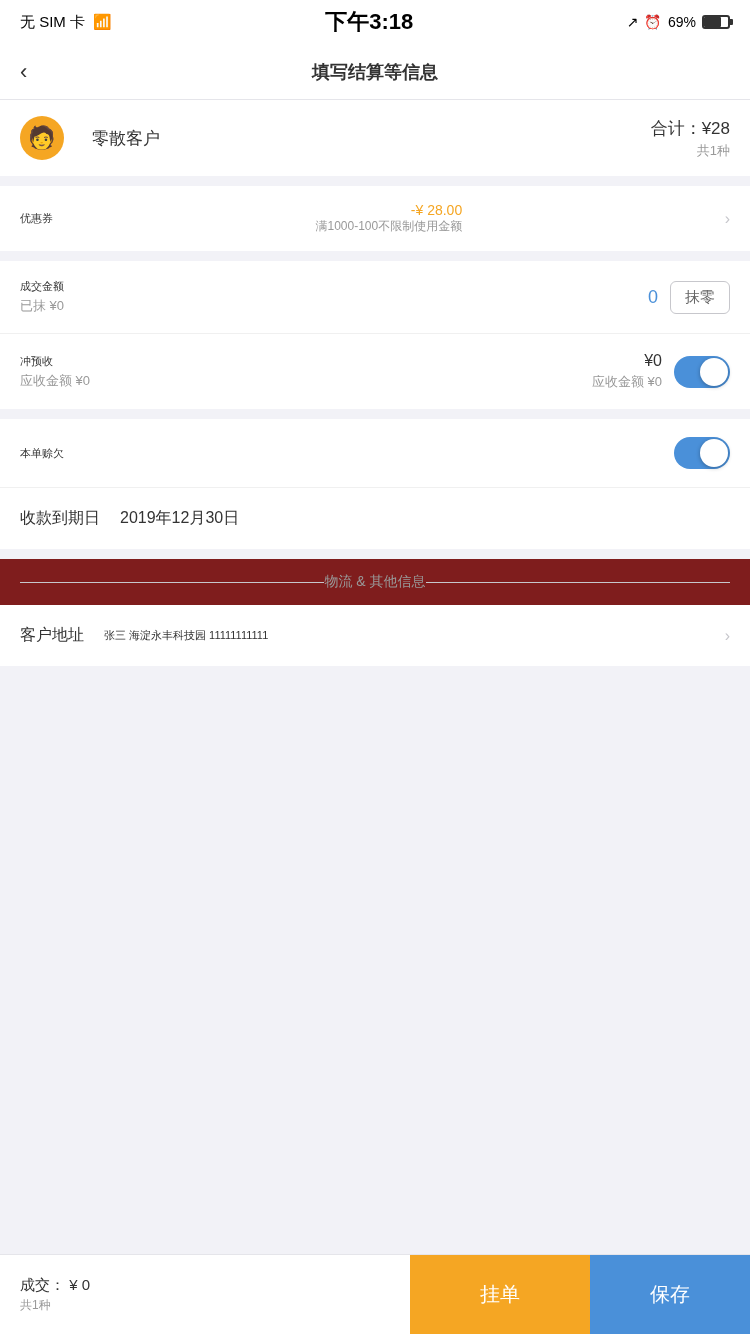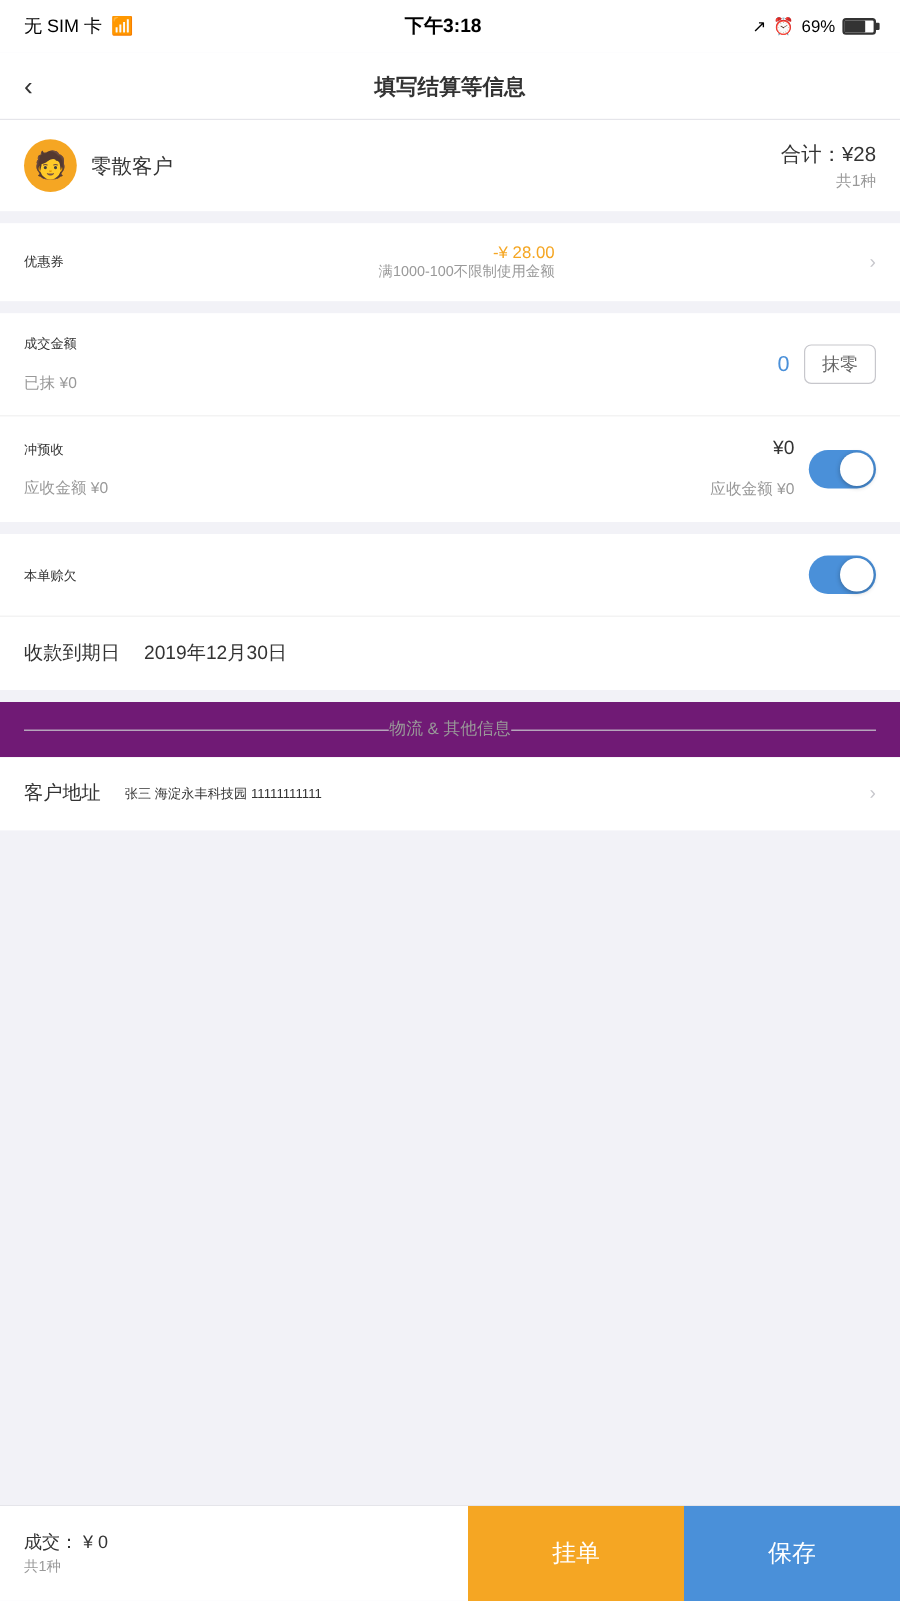--- a/index.html
+++ b/index.html
@@ -18,21 +18,21 @@
       height: 44px;
       background: #fff;
       display: flex;
       align-items: center;
       justify-content: space-between;
       padding: 0 20px;
       font-size: 15px;
       font-weight: 500;
     }
     .status-left { display: flex; align-items: center; gap: 8px; }
-    .status-center { font-size: 16px; font-weight: 600; }
+    .status-center { font-size: 22px; font-weight: 600; }
     .status-right { display: flex; align-items: center; gap: 6px; font-size: 14px; }
     .battery-bar {
       width: 28px; height: 14px;
       border: 2px solid #333;
       border-radius: 3px;
       position: relative;
       display: inline-flex;
       align-items: center;
     }
     .battery-bar::after {
@@ -105,20 +105,21 @@
       background: #f5a623;
       display: flex;
       align-items: center;
       justify-content: center;
       font-size: 22px;
     }
     .customer-name {
       font-size: 17px;
       color: #333;
       font-weight: 500;
+      margin-left: 16px;
     }
     .customer-right {
       text-align: right;
     }
     .total-amount {
       font-size: 17px;
       color: #333;
       font-weight: 500;
     }
     .total-count {
@@ -160,21 +161,21 @@
     }
     .row-value.blue {
       color: #4a90d9;
       font-size: 18px;
       font-weight: 500;
     }
     .row-sub {
       font-size: 13px;
       color: #999;
       text-align: right;
-      margin-top: 16px;
+      margin-top: 3px;
     }
     .discount-value {
       color: #f5a623;
       font-size: 14px;
       font-weight: 500;
     }
     .discount-sub {
       font-size: 12px;
       color: #999;
       text-align: right;
@@ -217,21 +218,21 @@
       border-radius: 50%;
       background: #fff;
       position: absolute;
       top: 2px;
       right: 2px;
       box-shadow: 0 1px 4px rgba(0,0,0,0.3);
     }
 
     
     .separator-section {
-      background: #701a75;
+      background: #7f1d1d;
       padding: 14px 20px;
       display: flex;
       align-items: center;
       justify-content: center;
     }
     .separator-line {
       flex: 1;
       height: 1px;
       background: #c7c7cc;
     }
@@ -316,21 +317,21 @@
       background: #f5a623;
       display: flex;
       align-items: center;
       justify-content: center;
       font-size: 20px;
       font-weight: 500;
       color: #fff;
       cursor: pointer;
     }
     .btn-save {
-      width: 180px;
+      width: 160px;
       height: 80px;
       background: #4a90d9;
       display: flex;
       align-items: center;
       justify-content: center;
       font-size: 20px;
       font-weight: 500;
       color: #fff;
       cursor: pointer;
     }

